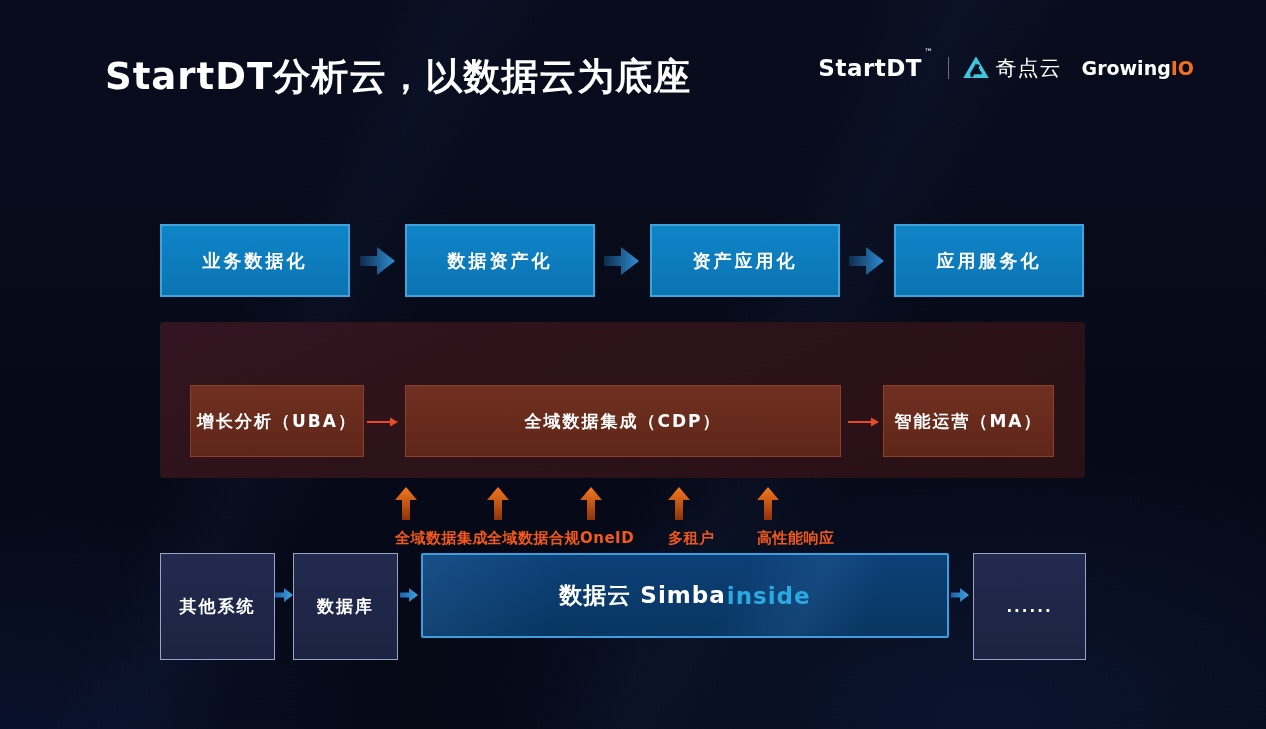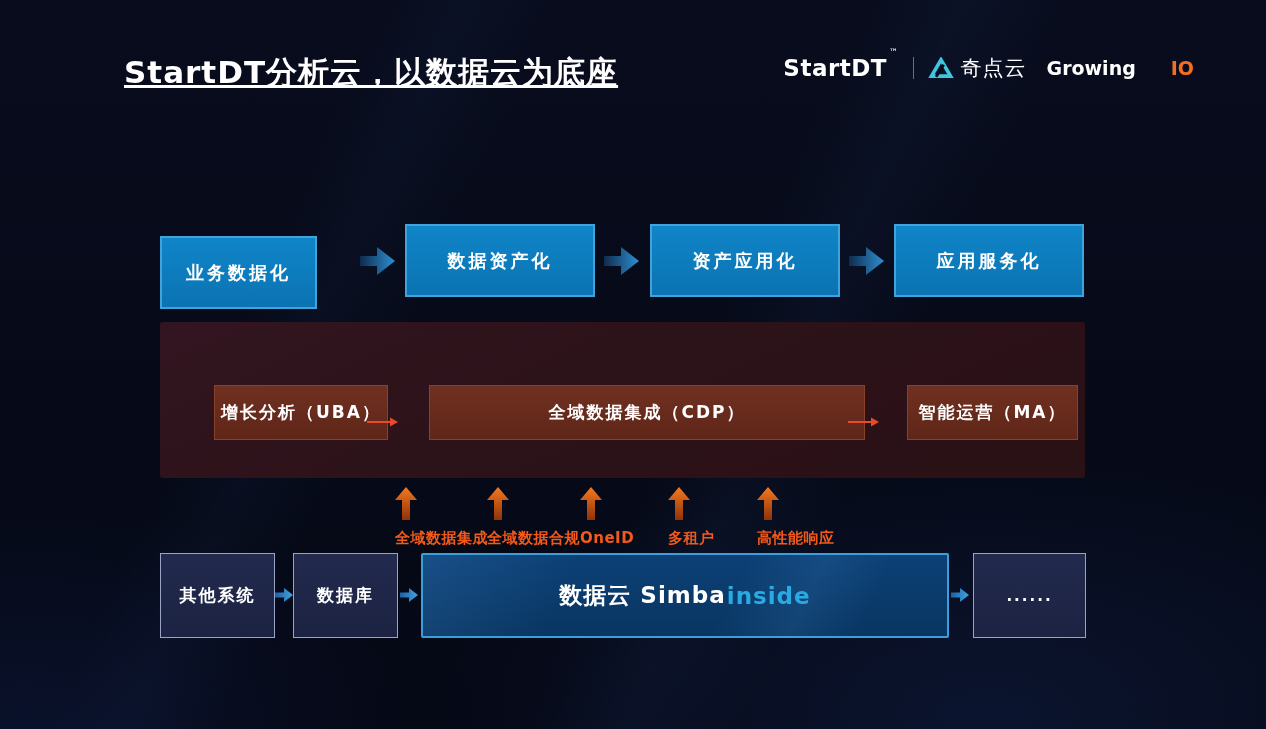--- a/index.html
+++ b/index.html
@@ -7,88 +7,88 @@
   .slide{
     position:relative; width:1266px; height:729px; overflow:hidden;
     background:
       radial-gradient(900px 420px at 78% 98%, rgba(35,70,150,.20), transparent 62%),
       radial-gradient(650px 380px at 2% 100%, rgba(25,50,120,.22), transparent 60%),
       linear-gradient(115deg, transparent 54%, rgba(70,110,190,.06) 60%, transparent 67%),
       linear-gradient(115deg, transparent 24%, rgba(70,110,190,.05) 29%, transparent 35%),
       linear-gradient(180deg,#080c1d 0%,#060a18 55%,#050815 100%);
   }
   .title{
-    position:absolute; left:124px; top:52px;
-    font-size:31px; font-weight:800; color:#ffffff; letter-spacing:1px;text-decoration:underline;
+    position:absolute; left:105px; top:52px;
+    font-size:37px; font-weight:800; color:#ffffff; letter-spacing:1px;
   }
   
   .logobar{
     position:absolute; right:72px; top:54px;
     display:flex; align-items:center; gap:14px;margin-left:12px;
   }
   .logo-startdt{ font-size:23px; font-weight:800; color:#fff; letter-spacing:.5px;}
   .logo-tm{ font-size:9px; color:#cfd4de; vertical-align:top; position:relative; top:-8px; margin-left:2px;}
   .logo-divider{ width:1px; height:22px; background:rgba(180,190,210,.55);}
   .logo-qidian{ display:flex; align-items:center; gap:7px;}
   .logo-qidian-text{ font-size:21px; font-weight:400; color:#fff; letter-spacing:1px;}
   .logo-growing{ font-size:19px; font-weight:800; color:#fff; margin-left:6px;}
-  .logo-growing .io{ color:#f26f21;padding-left:35px; }
+  .logo-growing .io{ color:#f26f21; }
   
   .topbox{
     position:absolute; top:224px; height:73px;
     background:linear-gradient(180deg,#0f85c8,#0b73b2);
     border:2px solid #41a3dc;
     display:flex; align-items:center; justify-content:center;
     color:#fff; font-size:18px; font-weight:700; letter-spacing:3px;
   }
-  .topbox.b1{ left:160px; width:157px;margin-top:12px; }
+  .topbox.b1{ left:160px; width:190px; }
   .topbox.b2{ left:405px; width:190px; }
   .topbox.b3{ left:650px; width:190px; }
   .topbox.b4{ left:894px; width:190px; }
   .chevron{ position:absolute; top:246px; }
   .chevron.c1{ left:360px; } .chevron.c2{ left:604px; } .chevron.c3{ left:849px; }
   
   .panel{
     position:absolute; left:160px; top:322px; width:925px; height:156px;
     background:linear-gradient(155deg,#321520 0%,#2c1219 45%,#2a1116 100%);
     border-radius:3px;
   }
   .panel-header{
     position:absolute; left:18px; right:18px; top:26px;
     display:flex; align-items:center; gap:22px;
   }
   .panel-title{ font-size:19px; font-weight:800; color:#f4621c; letter-spacing:2px; white-space:nowrap;}
   .hline{ flex:1; height:2px; }
   .hline.left { background:linear-gradient(90deg, rgba(217,80,42,0), #d9502a); }
   .hline.right{ background:linear-gradient(270deg, rgba(217,80,42,0), #d9502a); }
   .redbox{
-    position:absolute; top:63px; height:55px;
+    position:absolute; top:63px; height:72px;
     background:linear-gradient(180deg,#703021,#5f2618);
     border:1px solid #8a4128;
     display:flex; align-items:center; justify-content:center;
-    color:#fff; font-size:17px; font-weight:700; letter-spacing:2px;margin-left:24px;
+    color:#fff; font-size:17px; font-weight:700; letter-spacing:2px;
   }
   .redbox.uba{ left:30px;  width:174px; }
   .redbox.cdp{ left:245px; width:436px; }
   .redbox.ma { left:723px; width:171px;text-align:center; }
   .thin-arrow{ position:absolute; top:94px; }
   .thin-arrow.t1{ left:207px; } .thin-arrow.t2{ left:688px; }
   
   .feature{
     position:absolute; top:487px; width:124px; text-align:left;
   }
   .feature .label{
     display:block; margin-top:5px;
     font-size:15px; font-weight:800; color:#f2591b; letter-spacing:.5px; white-space:nowrap;
   }
   .feature.f1{ left:395px; } .feature.f2{ left:487px; } .feature.f3{ left:580px; }
   .feature.f4{ left:668px; } .feature.f5{ left:757px; }
   
   .botbox{
-    position:absolute; top:553px; height:85px;
+    position:absolute; top:553px; height:107px;
     background:linear-gradient(180deg,#222a4e,#1c2342);
     border:1px solid #98a4c6;
     display:flex; align-items:center; justify-content:center;
     color:#fff; font-size:17px; font-weight:700; letter-spacing:2px;
   }
   .botbox.sys { left:160px; width:115px; }
   .botbox.db  { left:293px; width:105px; }
   .botbox.dots{ left:973px; width:113px; font-size:15px; letter-spacing:2px;}
   .platform{
     position:absolute; left:421px; top:553px; width:528px; height:85px;

